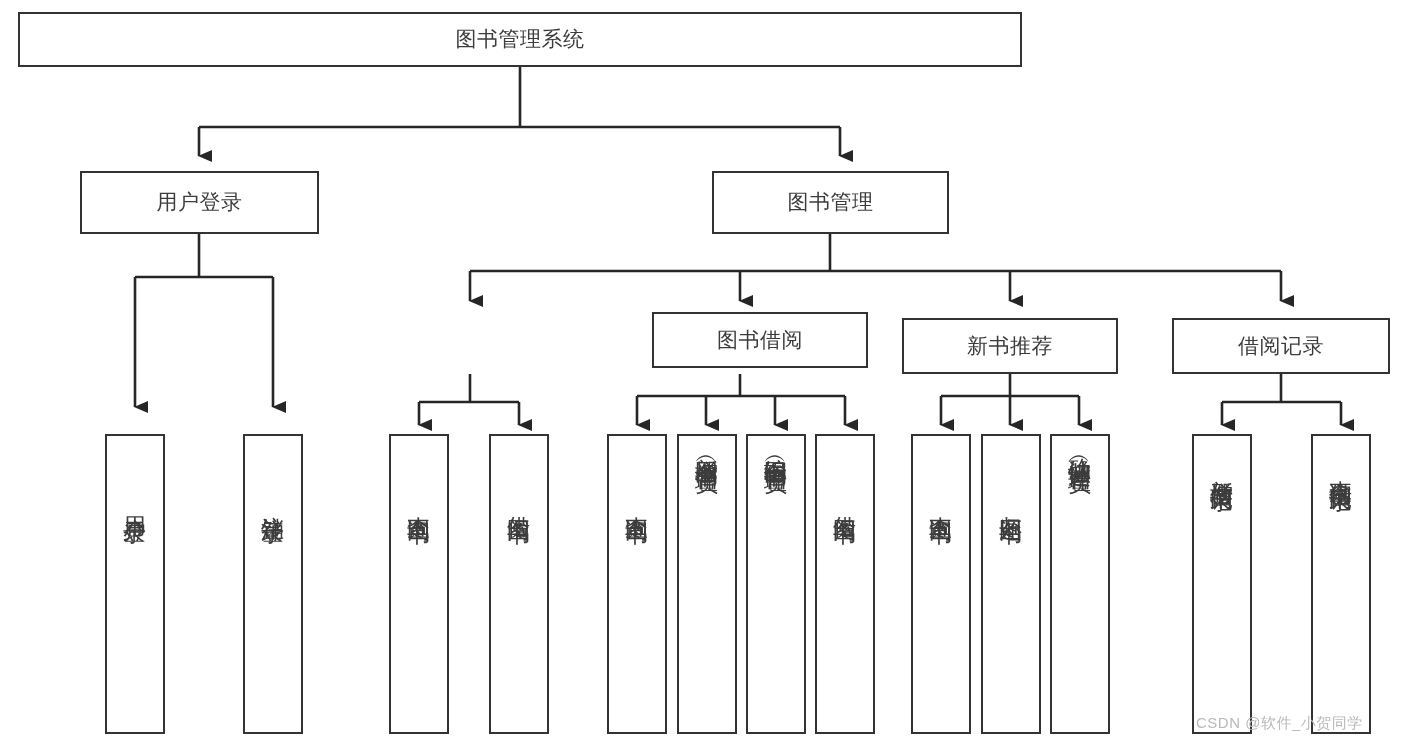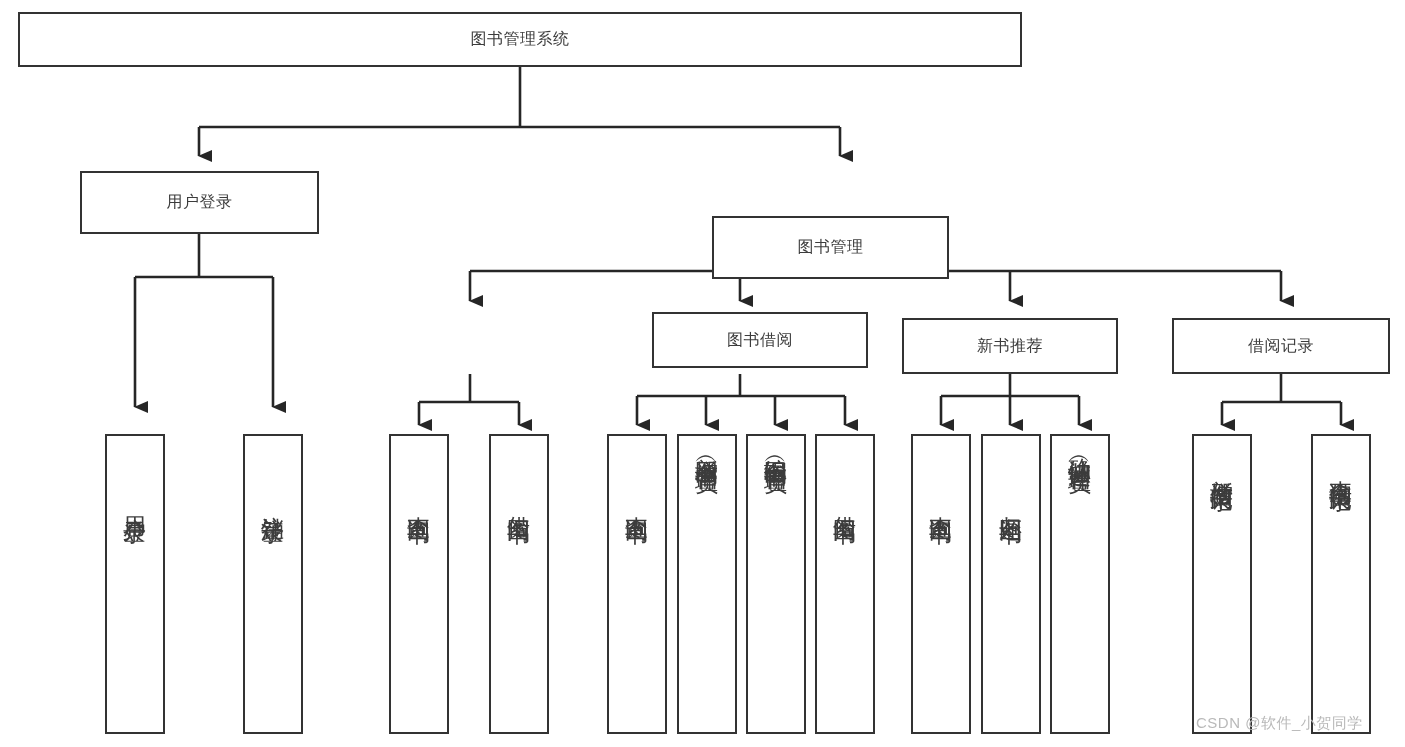--- a/index.html
+++ b/index.html
@@ -37,21 +37,21 @@
     color: #3c3c3c;
   }
   .node .label {
     display: block;
     text-align: center;
     line-height: 1.18;
     letter-spacing: 0.5px;
   }
   .node.horiz .label {
     writing-mode: horizontal-tb;
-    font-size: 16px;
+    font-size: 21px;
   }
   .node.vert {
     align-items: flex-start;
     padding-top: 2px;
   }
   .node.vert .label {
     writing-mode: vertical-rl;
     text-orientation: upright;
     font-size: 23px;
     line-height: 1.05;
@@ -147,21 +147,21 @@
     </g>
   </svg>
 
   <div class="node horiz" style="left:18px; top:12px; width:1004px; height:55px;">
     <span class="label">图书管理系统</span>
   </div>
 
   <div class="node horiz" style="left:80px; top:171px; width:239px; height:63px;">
     <span class="label">用户登录</span>
   </div>
-  <div class="node horiz" style="left:712px; top:171px; width:237px; height:63px;margin-top:45px;">
+  <div class="node horiz" style="left:712px; top:171px; width:237px; height:63px;">
     <span class="label">图书管理</span>
   </div>
 
   <div class="node horiz" style="left:632px; top:312px; width:216px; height:56px;margin-left:20px;">
     <span class="label">图书借阅</span>
   </div>
   <div class="node horiz" style="left:902px; top:318px; width:216px; height:56px;">
     <span class="label">新书推荐</span>
   </div>
   <div class="node horiz" style="left:1172px; top:318px; width:218px; height:56px;">

